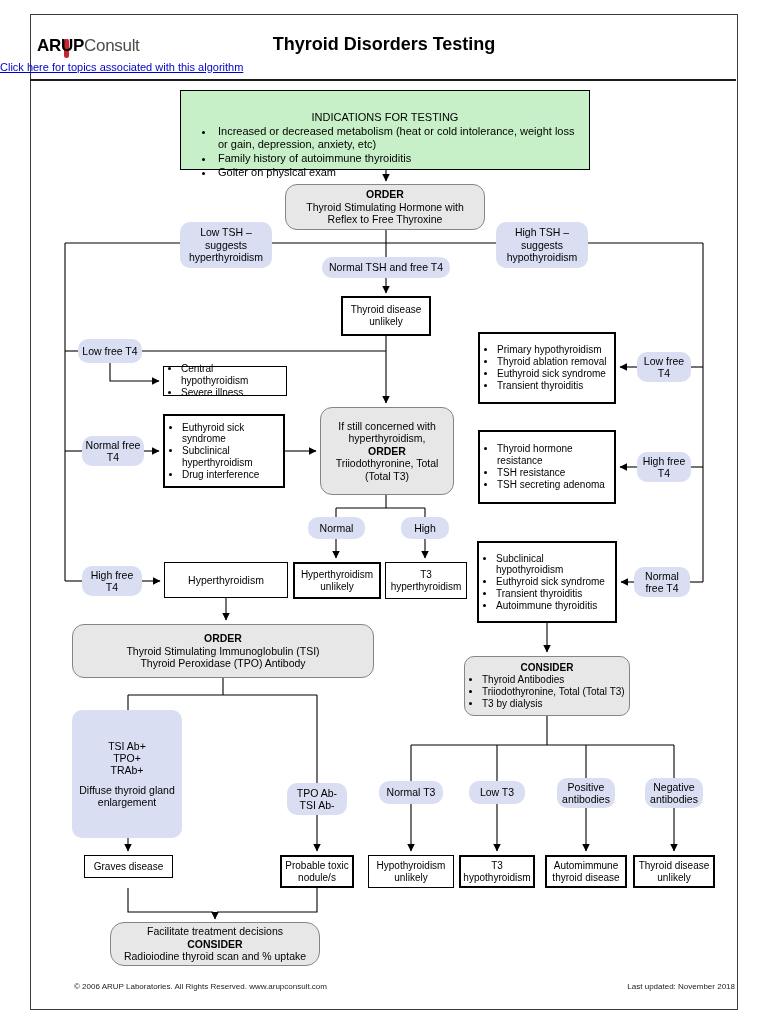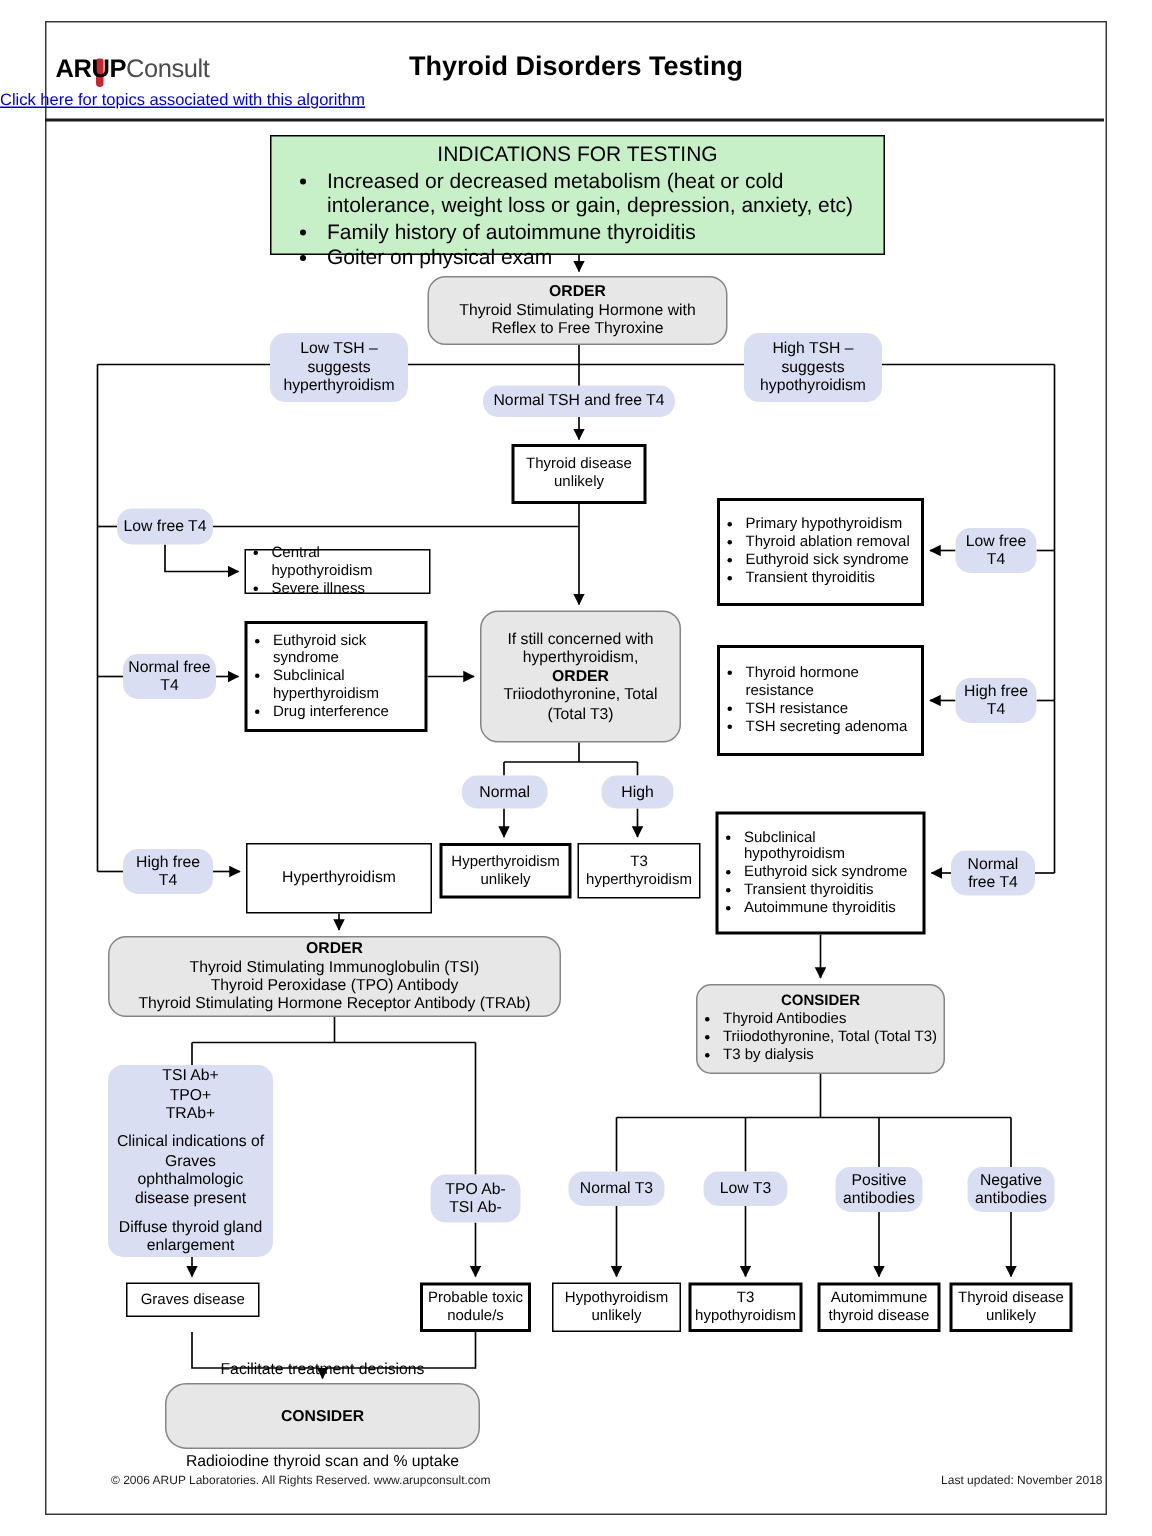--- a/index.html
+++ b/index.html
@@ -24,21 +24,21 @@
   
   .node{position:absolute;display:flex;flex-direction:column;align-items:center;justify-content:center;
         text-align:center;font-size:10.5px;line-height:1.18;box-sizing:border-box;}
   .box{background:#fff;border:1.5px solid #000;font-size:10px;padding:1px 2px;}
   .thick{border-width:2px;}
   .gray{background:var(--process-bg);border:1.5px solid #858585;border-radius:12px;padding:3px 6px;}
   .pill{background:var(--pill-bg);border-radius:10px;padding:2px 3px;}
   .panel{background:var(--pill-bg);border-radius:10px;padding:6px 4px;}
   .bullets{align-items:flex-start;text-align:left;font-size:10px;padding:2px 4px;}
   .bullets ul{margin:0;padding-left:13px;}
-  .green{background:var(--indications-bg);border:1.5px solid #000;display:block;padding:3px 8px;font-size:14px;}
+  .green{background:var(--indications-bg);border:1.5px solid #000;display:block;padding:20px 8px;font-size:11px;}
   .green .gtitle{display:block;text-align:center;margin-bottom:1px;}
   .green ul{margin:0;padding-left:26px;text-align:left;}
   .green li{margin:0 0 1px 0;padding-left:3px;}
   .bold{font-weight:bold;}
   .gap{margin-top:7px;}
   svg.wires{position:absolute;left:0;top:0;}
   svg.wires path{stroke:#000;stroke-width:1.1;fill:none;}
   
   .foot{position:absolute;top:982px;font-size:8px;color:#222;padding-left:36px;}
   .foot.l{left:38px;} .foot.r{right:33px;text-align:right;}
@@ -144,21 +144,21 @@
   </div>
   <div class="node pill" style="left:82px;top:436px;width:62px;height:30px;">Normal free T4</div>
   <div class="node box thick bullets" style="left:163px;top:414px;width:122px;height:74px;">
     <ul>
         <li>Euthyroid sick syndrome</li>
         <li>Subclinical hyperthyroidism</li>
         <li>Drug interference</li>
       </ul>
   </div>
   <div class="node pill" style="left:82px;top:566px;width:60px;height:30px;">High free T4</div>
-  <div class="node box" style="left:164px;top:562px;width:124px;height:47px;font-size:10.5px;">Hyperthyroidism</div>
+  <div class="node box" style="left:164px;top:562px;width:124px;height:36px;font-size:10.5px;">Hyperthyroidism</div>
 
   <div class="node gray" style="left:320px;top:407px;width:134px;height:88px;">
     <span>If still concerned with hyperthyroidism,</span>
     <span class="bold">ORDER</span>
     <span>Triiodothyronine, Total (Total T3)</span>
   </div>
   <div class="node pill" style="left:308px;top:517px;width:57px;height:22px;">Normal</div>
   <div class="node pill" style="left:401px;top:517px;width:48px;height:22px;">High</div>
   <div class="node box thick" style="left:293px;top:562px;width:88px;height:37px;">Hyperthyroidism unlikely</div>
   <div class="node box" style="left:385px;top:562px;width:82px;height:37px;">T3 hyperthyroidism</div>
@@ -187,53 +187,51 @@
         <li>Transient thyroiditis</li>
         <li>Autoimmune thyroiditis</li>
       </ul>
   </div>
   <div class="node pill" style="left:634px;top:567px;width:56px;height:30px;">Normal free T4</div>
 
   <div class="node gray" style="left:72px;top:624px;width:302px;height:54px;">
     <span class="bold">ORDER</span>
     <span>Thyroid Stimulating Immunoglobulin (TSI)</span>
     <span>Thyroid Peroxidase (TPO) Antibody</span>
-    <span>Thyroid Stimulating Hormone Receptor Antibody (TRAb)</span>
   </div>
 
   <div class="node gray bullets" style="left:464px;top:656px;width:166px;height:60px;font-size:10px;border-radius:10px;">
     <span class="bold" style="align-self:center;">CONSIDER</span>
     <ul>
         <li>Thyroid Antibodies</li>
         <li>Triiodothyronine, Total (Total T3)</li>
         <li>T3 by dialysis</li>
       </ul>
   </div>
 
   <div class="node panel" style="left:72px;top:710px;width:110px;height:128px;">
     <span>TSI Ab+</span>
     <span>TPO+</span>
     <span>TRAb+</span>
-    <span class="gap">Clinical indications of Graves ophthalmologic disease present</span>
     <span class="gap">Diffuse thyroid gland enlargement</span>
   </div>
   <div class="node pill" style="left:287px;top:783px;width:60px;height:32px;">TPO Ab- TSI Ab-</div>
   <div class="node pill" style="left:379px;top:781px;width:64px;height:23px;">Normal T3</div>
   <div class="node pill" style="left:469px;top:781px;width:56px;height:23px;">Low T3</div>
   <div class="node pill" style="left:557px;top:778px;width:58px;height:30px;">Positive antibodies</div>
   <div class="node pill" style="left:645px;top:778px;width:58px;height:30px;">Negative antibodies</div>
 
   <div class="node box" style="left:84px;top:855px;width:89px;height:23px;">Graves disease</div>
   <div class="node box thick" style="left:280px;top:855px;width:74px;height:33px;">Probable toxic nodule/s</div>
   <div class="node box" style="left:368px;top:855px;width:86px;height:33px;">Hypothyroidism unlikely</div>
   <div class="node box thick" style="left:459px;top:855px;width:76px;height:33px;">T3 hypothyroidism</div>
   <div class="node box thick" style="left:545px;top:855px;width:82px;height:33px;">Automimmune thyroid disease</div>
   <div class="node box thick" style="left:633px;top:855px;width:82px;height:33px;">Thyroid disease unlikely</div>
 
-  <div class="node gray" style="left:110px;top:922px;width:210px;height:44px;border-radius:14px;gap:18px;">
+  <div class="node gray" style="left:110px;top:922px;width:210px;height:44px;border-radius:14px;">
     <span>Facilitate treatment decisions</span>
     <span class="bold">CONSIDER</span>
     <span>Radioiodine thyroid scan and % uptake</span>
   </div>
 
   <div class="foot l">© 2006 ARUP Laboratories. All Rights Reserved.  www.arupconsult.com</div>
   <div class="foot r">Last updated: November 2018</div>
 </div>
 
 </body></html>

